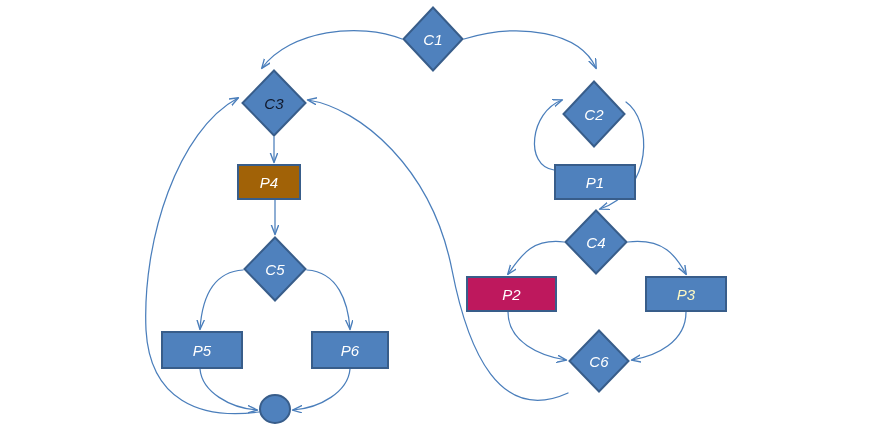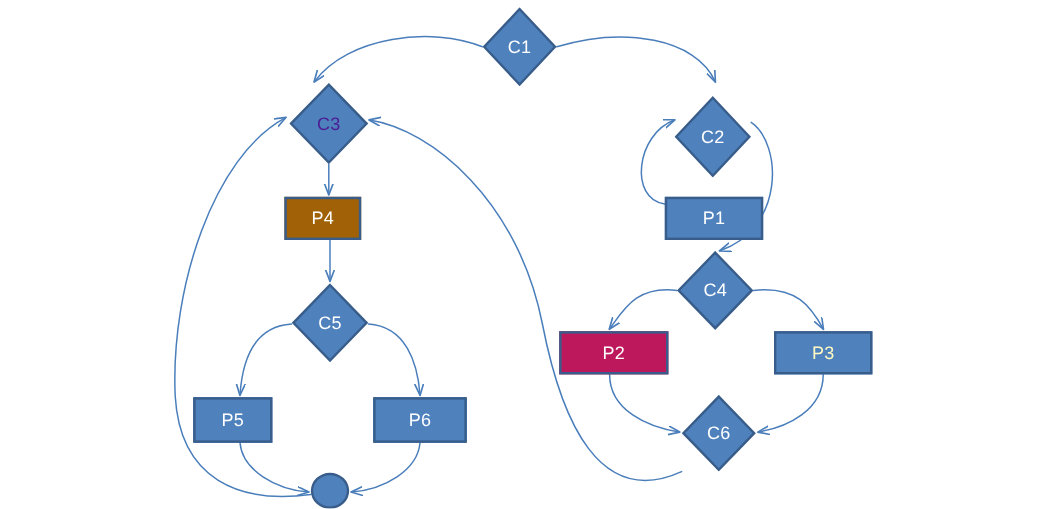--- a/index.html
+++ b/index.html
@@ -45,20 +45,21 @@
   }
   .node-label {
     position: relative;
     z-index: 2;
     color: #FFFFFF;
     font-size: 15px;
     line-height: 1;
     letter-spacing: 0.2px;
     font-family: "Liberation Sans", sans-serif;
     pointer-events: none;
+    font-style: italic;
   }
   .node-join {
     background: #4F81BD;
     border: 2px solid #385D8A;
     border-radius: 50%;
   }
 </style>
 </head>
 <body>
 
@@ -101,21 +102,21 @@
       <div class="node node-decision" style="left: 562px; top: 80px; width: 64px; height: 68px;">
         <svg class="diamond-shape" viewBox="0 0 64 68" preserveAspectRatio="none">
           <polygon points="32,1.5 62.5,34 32,66.5 1.5,34" fill="#4F81BD" stroke="#385D8A" stroke-width="2"></polygon>
         </svg>
         <span class="node-label" style="color: rgb(255, 255, 255);">C2</span>
       </div>
       <div class="node node-decision" style="left: 241px; top: 69px; width: 66px; height: 68px;">
         <svg class="diamond-shape" viewBox="0 0 66 68" preserveAspectRatio="none">
           <polygon points="33,1.5 64.5,34 33,66.5 1.5,34" fill="#4F81BD" stroke="#385D8A" stroke-width="2"></polygon>
         </svg>
-        <span class="node-label" style="color: #4c1d95;">C3</span>
+        <span class="node-label" style="color: #0f172a;">C3</span>
       </div>
       <div class="node node-process" style="left: 554px; top: 164px; width: 82px; height: 36px; background: rgb(79, 129, 189); border-color: rgb(56, 93, 138);">
         <span class="node-label" style="color: rgb(255, 255, 255);">P1</span>
       </div>
       <div class="node node-process" style="left: 237px; top: 164px; width: 64px; height: 36px; background: #a16207; border-color: rgb(56, 93, 138);">
         <span class="node-label" style="color: rgb(255, 255, 255);">P4</span>
       </div>
       <div class="node node-decision" style="left: 564px; top: 209px; width: 64px; height: 66px;">
         <svg class="diamond-shape" viewBox="0 0 64 66" preserveAspectRatio="none">
           <polygon points="32,1.5 62.5,33 32,64.5 1.5,33" fill="#4F81BD" stroke="#385D8A" stroke-width="2"></polygon>
@@ -127,21 +128,21 @@
           <polygon points="32,1.5 62.5,33 32,64.5 1.5,33" fill="#4F81BD" stroke="#385D8A" stroke-width="2"></polygon>
         </svg>
         <span class="node-label" style="color: rgb(255, 255, 255);">C5</span>
       </div>
       <div class="node node-process" style="left: 466px; top: 276px; width: 91px; height: 36px; background: #be185d; border-color: rgb(56, 93, 138);">
         <span class="node-label" style="color: rgb(255, 255, 255);">P2</span>
       </div>
       <div class="node node-process" style="left: 645px; top: 276px; width: 82px; height: 36px; background: rgb(79, 129, 189); border-color: rgb(56, 93, 138);">
         <span class="node-label" style="color: #fef9c3;">P3</span>
       </div>
-      <div class="node node-process" style="left: 161px; top: 331px; width: 66px; height: 38px; background: rgb(79, 129, 189); border-color: rgb(56, 93, 138);">
+      <div class="node node-process" style="left: 161px; top: 331px; width: 82px; height: 38px; background: rgb(79, 129, 189); border-color: rgb(56, 93, 138);">
         <span class="node-label" style="color: rgb(255, 255, 255);">P5</span>
       </div>
       <div class="node node-process" style="left: 311px; top: 331px; width: 78px; height: 38px; background: rgb(79, 129, 189); border-color: rgb(56, 93, 138);">
         <span class="node-label" style="color: rgb(255, 255, 255);">P6</span>
       </div>
       <div class="node node-decision" style="left: 568px; top: 329px; width: 62px; height: 64px;">
         <svg class="diamond-shape" viewBox="0 0 62 64" preserveAspectRatio="none">
           <polygon points="31,1.5 60.5,32 31,62.5 1.5,32" fill="#4F81BD" stroke="#385D8A" stroke-width="2"></polygon>
         </svg>
         <span class="node-label" style="color: rgb(255, 255, 255);">C6</span>

